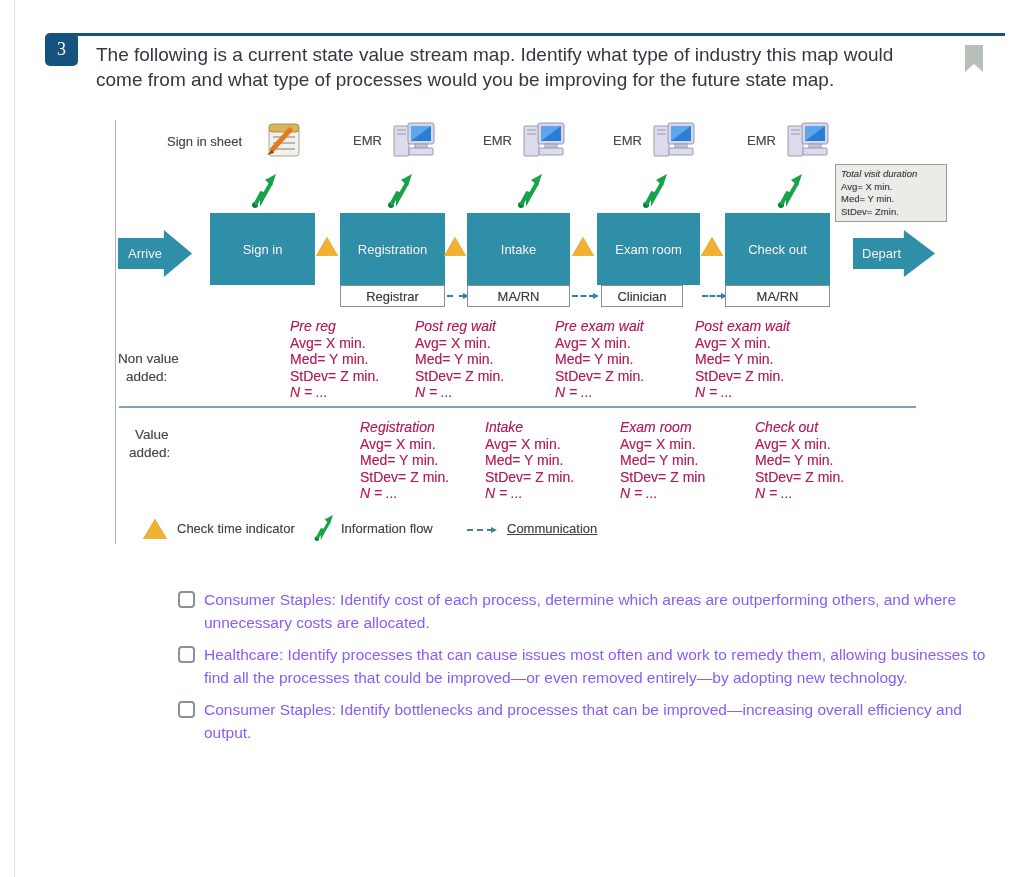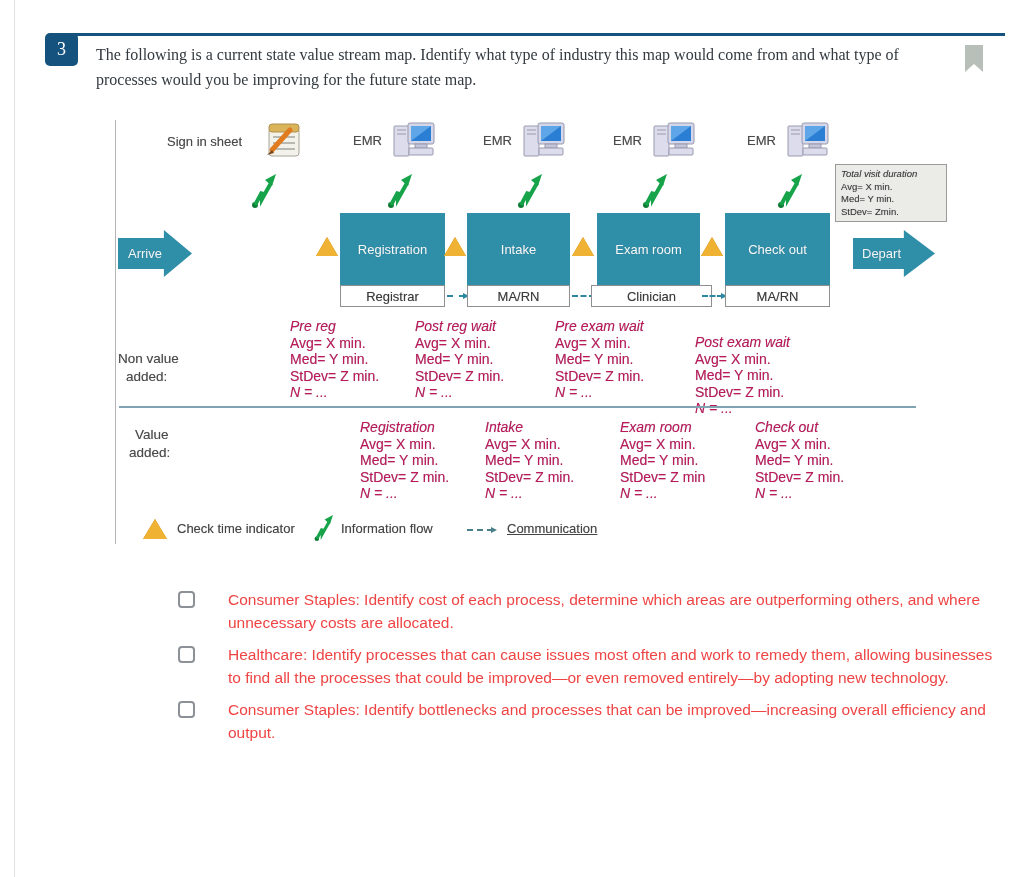--- a/index.html
+++ b/index.html
@@ -4,21 +4,21 @@
 <style>
   * { margin:0; padding:0; box-sizing:border-box; }
   html,body { width:1024px; height:877px; background:#fdfdfd; font-family:"Liberation Sans", sans-serif; overflow:hidden; }
   #page { position:relative; width:1024px; height:877px; background:#ffffff; }
   #left-rail { position:absolute; left:14px; top:0; width:1px; height:877px; background:#e2e2e2; }
 
   
   #top-line { position:absolute; left:60px; top:33px; width:945px; height:3px; background:#15537e; }
   #q-badge { position:absolute; left:45px; top:33px; width:33px; height:33px; background:#15537e; border-radius:5px;
              color:#fff; font-family:"Liberation Serif", serif; font-size:18px; display:flex; align-items:center; justify-content:center; }
-  #q-text { position:absolute; left:96px; top:42px; width:845px; font-family:Liberation Serif, serif; font-size:16px;
+  #q-text { position:absolute; left:96px; top:42px; width:845px; font-family:Liberation Sans, sans-serif; font-size:19px;
             line-height:25px; color:#33393f; }
   #bookmark { position:absolute; left:964px; top:45px; width:20px; height:28px; cursor:pointer; }
 
   
   #diagram { position:absolute; left:115px; top:118px; width:832px; height:428px; font-family:"Liberation Sans", sans-serif; }
   #diagram .txt { text-shadow:0 0 0.7px rgba(100,100,100,.55); }
   #dia-border { position:absolute; left:0; top:2px; width:1px; height:424px; background:#b3b3b3; }
 
   .top-label { position:absolute; font-size:13px; color:#4a4a4a; }
   .icon-abs { position:absolute; }
@@ -53,21 +53,21 @@
                 filter:drop-shadow(0 0 0.5px #b98a1d); }
   .legend-comm { position:absolute; top:411px; width:26px; border-top:2px dashed #4a7f8c; }
   .legend-comm::after { content:""; position:absolute; right:-4px; top:-4px; width:0; height:0;
                  border-left:6px solid #4a7f8c; border-top:3px solid transparent; border-bottom:3px solid transparent; }
 
   
   #options { position:absolute; left:178px; top:588px; width:815px; }
   .option { display:flex; align-items:flex-start; gap:9px; margin-bottom:9px; }
   .cbx { flex:0 0 auto; width:17px; height:17px; margin-top:3px; border:2px solid #8b9196; border-radius:4px;
          background:#fff; cursor:pointer; }
-  .option-label { font-size:15.5px; line-height:23px; color:#ef4444;margin-left:24px; }
+  .option-label { font-size:15.5px; line-height:23px; color:#8b5cf6; }
 </style>
 </head>
 <body>
 
 <div id="page">
   <div id="left-rail"></div>
 
   <div id="top-line"></div>
   <div id="q-badge">
     <span>3</span>
@@ -189,36 +189,37 @@
 
     <div id="total-box" class="txt">
       <div class="t">Total visit duration</div>
       <div>Avg= X min.</div>
       <div>Med= Y min.</div>
       <div>StDev= Zmin.</div>
     </div>
 
     <div class="flow-arrow txt" style="left:3px; width:74px;padding-left:10px;">Arrive</div>
 
+    <div class="pbox txt" style="left:95px; width:105px;">Sign in</div>
     <div class="wait-tri" style="left:201px;"></div>
     <div class="pbox txt" style="left:225px; width:105px;">Registration</div>
     <div class="wait-tri" style="left:329px;"></div>
     <div class="pbox txt" style="left:352px; width:103px;">Intake</div>
     <div class="wait-tri" style="left:457px;"></div>
     <div class="pbox txt" style="left:482px; width:103px;">Exam room</div>
     <div class="wait-tri" style="left:586px;"></div>
     <div class="pbox txt" style="left:610px; width:105px;">Check out</div>
 
     <div class="flow-arrow txt" style="left:738px; width:82px;">Depart</div>
 
     <div class="role-box txt" style="left:225px; width:105px;">Registrar</div>
     <div class="comm" style="left:332px; width:18px;"></div>
     <div class="role-box txt" style="left:352px; width:103px;">MA/RN</div>
     <div class="comm" style="left:457px; width:23px;"></div>
-    <div class="role-box txt" style="left:476px; width:121px;">Clinician</div>
+    <div class="role-box txt" style="left:486px; width:82px;">Clinician</div>
     <div class="comm" style="left:587px; width:21px;"></div>
     <div class="role-box txt" style="left:610px; width:105px;">MA/RN</div>
 
     <div class="section-label txt" style="left:3px; top:232px;">
       <div>Non value</div>
       <div style="padding-left:8px;">added:</div>
     </div>
 
     <div class="stat-col txt" style="left:175px; top:200px;">
       <div class="t">Pre reg</div>
@@ -234,21 +235,21 @@
       <div>StDev= Z min.</div>
       <div class="n">N = ...</div>
     </div>
     <div class="stat-col txt" style="left:440px; top:200px;">
       <div class="t">Pre exam wait</div>
       <div>Avg= X min.</div>
       <div>Med=  Y min.</div>
       <div>StDev=  Z min.</div>
       <div class="n">N = ...</div>
     </div>
-    <div class="stat-col txt" style="left:580px; top:200px;margin-top:16px;">
+    <div class="stat-col txt" style="left:580px; top:200px;">
       <div class="t">Post exam wait</div>
       <div>Avg= X min.</div>
       <div>Med= Y min.</div>
       <div>StDev= Z min.</div>
       <div class="n">N = ...</div>
     </div>
 
     <div id="va-divider"></div>
 
     <div class="section-label txt" style="left:20px; top:308px;">

